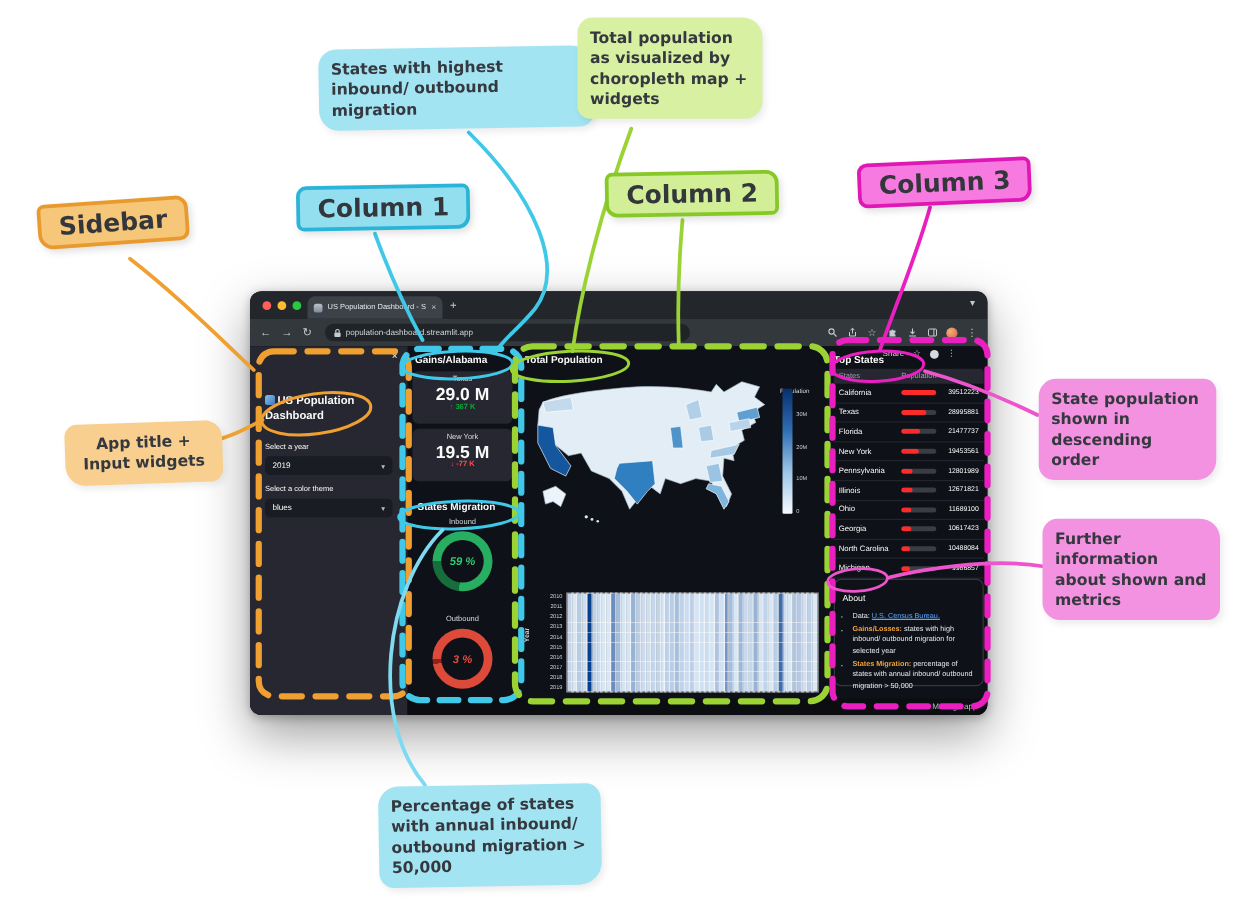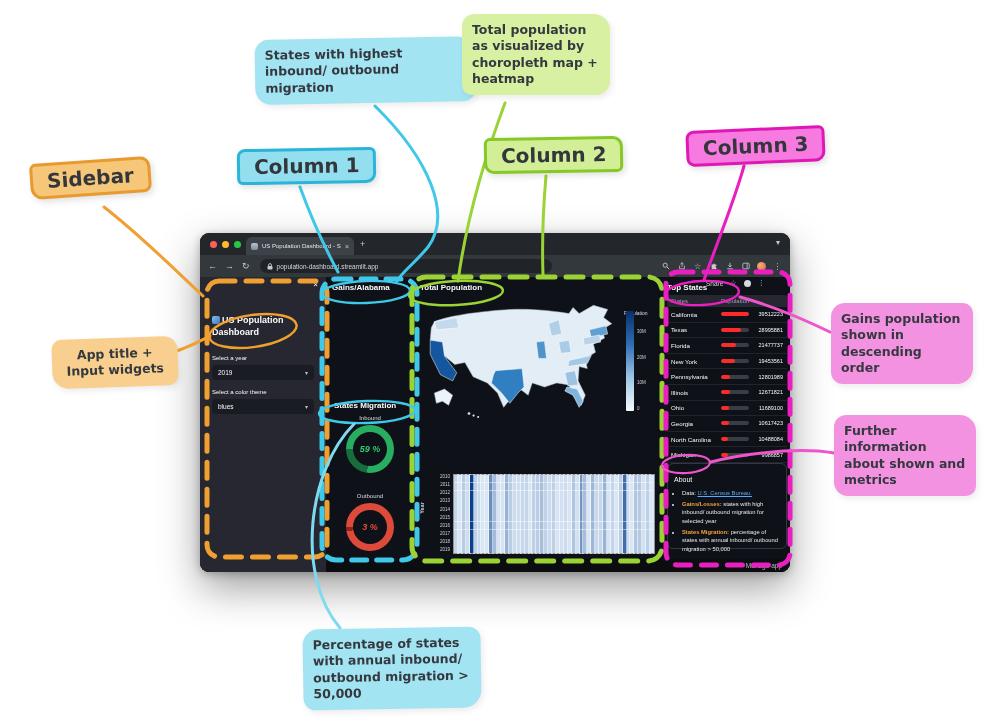--- a/index.html
+++ b/index.html
@@ -200,20 +200,30 @@
     </div>
 
     <div id="st-header">
       <span class="share">Share</span>
       <span class="ico">☆</span>
       <span class="gh"></span>
       <span class="ico">⋮</span>
     </div>
 
     <div class="h3" id="c1-title">Gains/Alabama</div>
+    <div class="mcard" style="top:20px">
+      <div class="lbl">Texas</div>
+      <div class="val">29.0 M</div>
+      <div class="dlt up">↑ 367 K</div>
+    </div>
+    <div class="mcard" style="top:66px">
+      <div class="lbl">New York</div>
+      <div class="val">19.5 M</div>
+      <div class="dlt down">↓ -77 K</div>
+    </div>
     <div class="h3" id="mig-title">States Migration</div>
     <div class="donut-lbl" style="top:138px">Inbound</div>
     <div class="donut" id="in-donut" style="top: 148px; background: conic-gradient(from -90deg, rgb(39, 174, 96) 0deg, rgb(39, 174, 96) 77%, rgb(23, 110, 60) 77%, rgb(23, 110, 60) 100%);">
         <span class="pct">59 %</span>
       </div>
     <div class="donut-lbl" style="top:216px">Outbound</div>
     <div class="donut" id="out-donut" style="top: 226px; background: conic-gradient(from -90deg, rgb(221, 74, 58) 0deg, rgb(221, 74, 58) 97%, rgb(143, 36, 26) 97%, rgb(143, 36, 26) 100%);">
         <span class="pct">3 %</span>
       </div>
 
@@ -462,17 +472,17 @@
   <path d="M744,166 C733,205 715,248 704,280" fill="none" stroke="#e91fc0" stroke-width="3" stroke-linecap="round"></path>
   <path d="M830,332 C795,315 762,303 740,297" fill="none" stroke="#ee55cc" stroke-width="3" stroke-linecap="round"></path>
   <path d="M834,453 C792,446 734,456 711,462" fill="none" stroke="#ee55cc" stroke-width="3" stroke-linecap="round"></path>
 </svg>
 
 <div class="biglabel" id="lbl-sidebar">Sidebar</div>
 <div class="biglabel" id="lbl-col1">Column 1</div>
 <div class="biglabel" id="lbl-col2">Column 2</div>
 <div class="biglabel" id="lbl-col3">Column 3</div>
 <div class="note" id="note-topcyan">States with highest inbound/ outbound migration</div>
-<div class="note" id="note-topgreen">Total population as visualized by choropleth map + heatmap</div>
+<div class="note" id="note-topgreen">Total population as visualized by choropleth map + widgets</div>
 <div class="note" id="note-orange">App title + Input widgets</div>
-<div class="note" id="note-pink1">Gains population shown in descending order</div>
+<div class="note" id="note-pink1">State population shown in descending order</div>
 <div class="note" id="note-pink2">Further information about shown and metrics</div>
 <div class="note" id="note-botcyan">Percentage of states with annual inbound/ outbound migration &gt; 50,000</div>
 
 </body></html>

